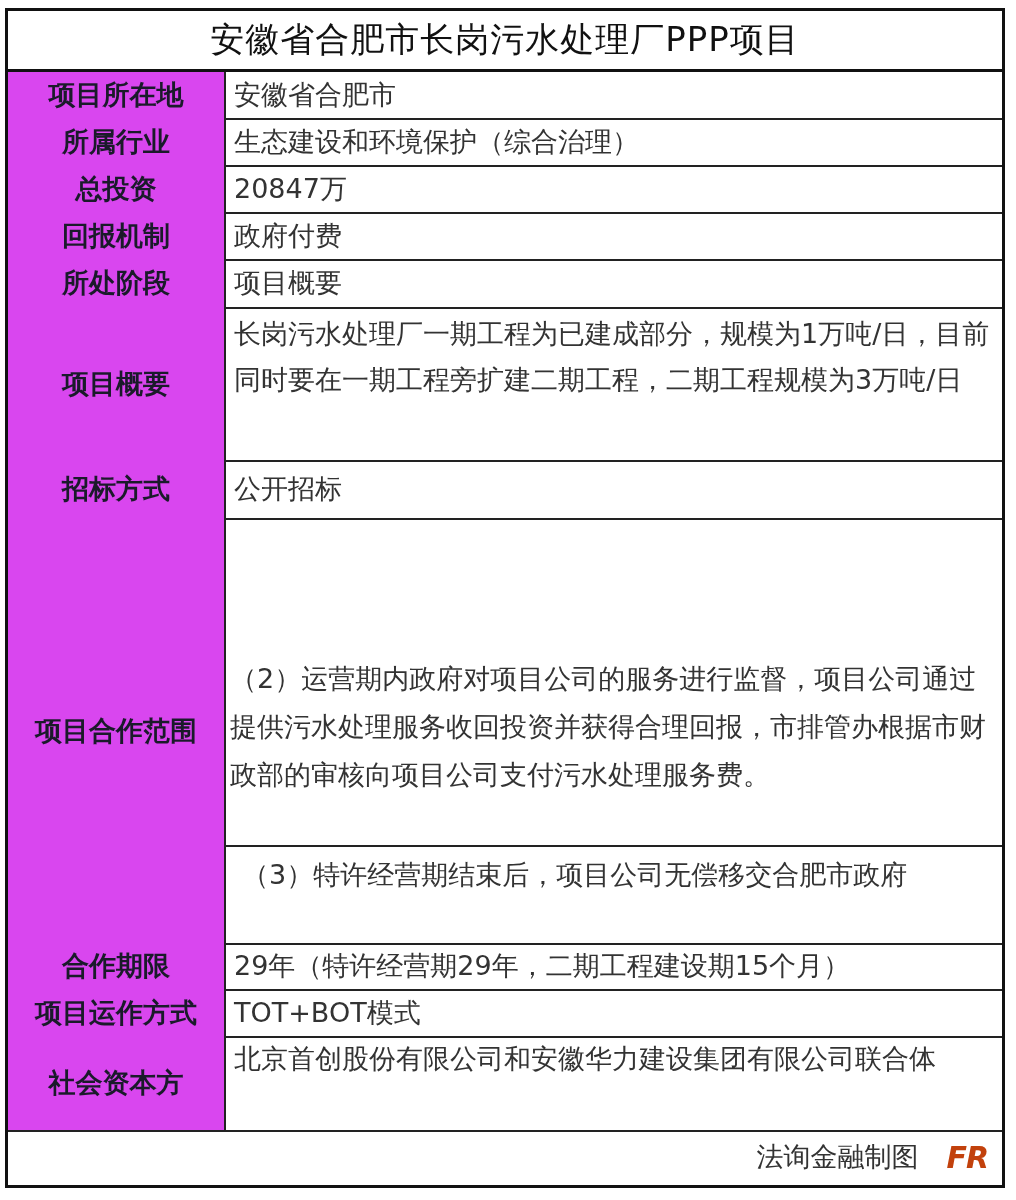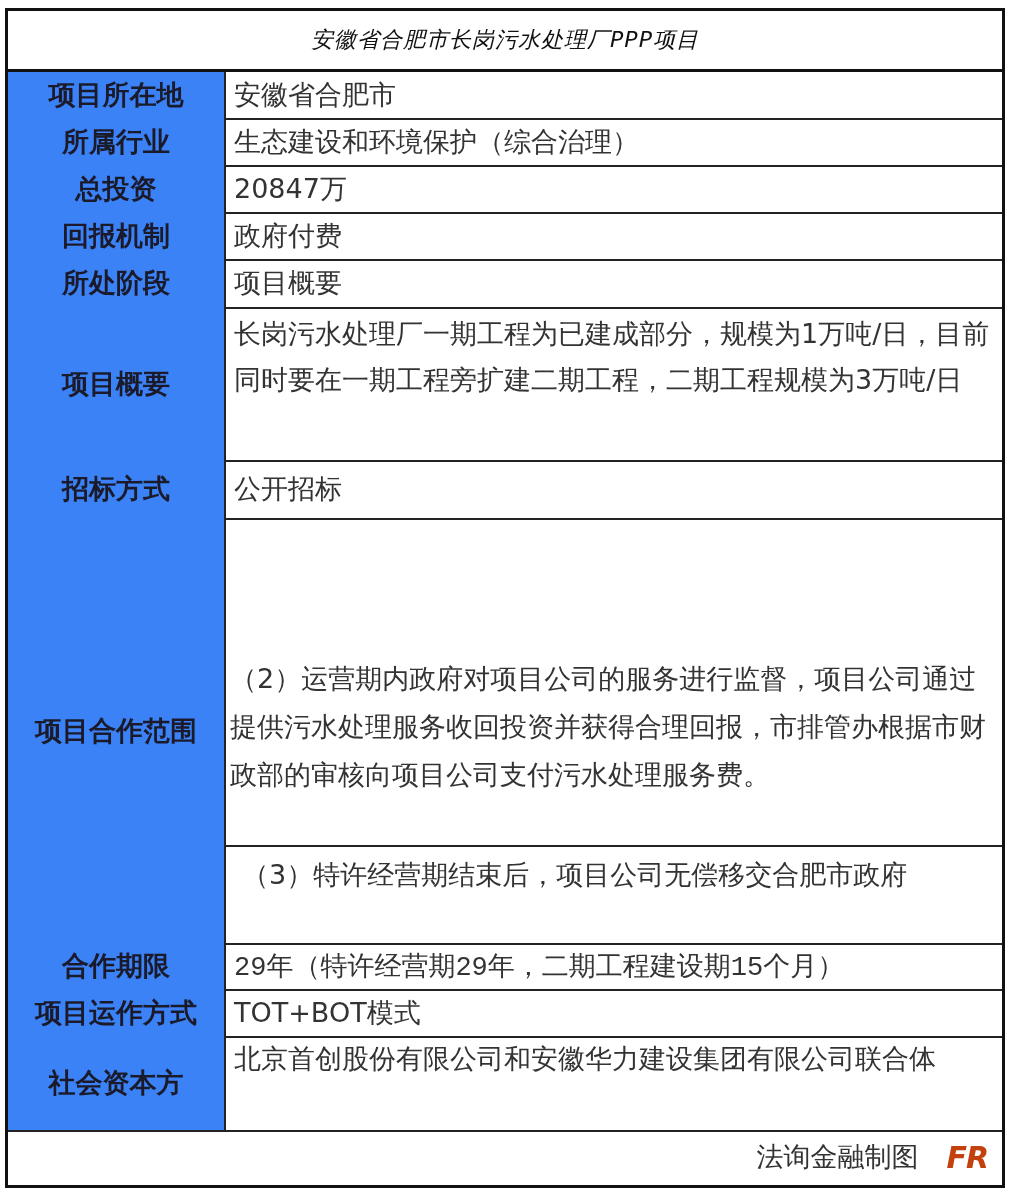--- a/index.html
+++ b/index.html
@@ -2,23 +2,23 @@
 <html><head>
 <meta charset="utf-8">
 <style>
   html, body { margin:0; padding:0; background:#ffffff; }
   body { width:1016px; height:1200px; position:relative; overflow:hidden;
          font-family:"DejaVu Sans","Liberation Sans",sans-serif; color:#222; }
   .frame { position:absolute; left:5px; top:8px; width:1000px; height:1180px;
            border:3px solid #111; box-sizing:border-box; background:#fff; }
   .title { position:absolute; left:0; top:0; right:0; height:58px;
            border-bottom:3px solid #111; display:flex; align-items:center; justify-content:center;
-           font-size:22px; color:#111; letter-spacing:1px;font-style:italic; }
+           font-size:34px; color:#111; letter-spacing:1px; }
   .row { position:absolute; left:0; right:0; border-bottom:2px solid #222; }
-  .lab { position:absolute; left:0; top:0; bottom:0; width:216px; background:#3b82f6;
+  .lab { position:absolute; left:0; top:0; bottom:0; width:216px; background:#d946ef;
          border-right:2px solid #222; display:flex; align-items:center; justify-content:center;
          font-weight:bold; font-size:27px; color:#1a1a2a; }
   .val { position:absolute; left:218px; right:0; top:0; bottom:0; font-size:27px;
          color:#333; padding:0 6px 0 8px; line-height:46px; box-sizing:border-box; }
   .val.one { display:flex; align-items:center; line-height:normal; }
   .sub { position:absolute; left:0; right:0; border-bottom:2px solid #222; padding:10px 8px 0 8px;
          box-sizing:border-box; line-height:48px; font-size:27px; color:#333; }
   .sub:last-child { border-bottom:none; }
   .footer { position:absolute; left:0; right:0; bottom:0; height:56px;
             display:flex; align-items:center; justify-content:flex-end; padding-right:14px;gap:14px; }
@@ -60,21 +60,21 @@
     <div class="lab">招标方式</div>
     <div class="val one">公开招标</div>
   </div>
   <div class="row" style="top:507px;height:425px;">
     <div class="lab">项目合作范围</div>
     <div class="val" style="padding:0;">
       <div class="sub" style="top:127px;height:202px;padding-left:4px;">（2）运营期内政府对项目公司的服务进行监督，项目公司通过提供污水处理服务收回投资并获得合理回报，市排管办根据市财政部的审核向项目公司支付污水处理服务费。</div>
       <div class="sub" style="top:329px;height:96px;padding-left:16px;padding-top:4px;">（3）特许经营期结束后，项目公司无偿移交合肥市政府</div>
     </div>
   </div>
-  <div class="row" style="top:932px;height:46px;font-family:Liberation Mono, monospace;">
+  <div class="row" style="top:932px;height:46px;">
     <div class="lab">合作期限</div>
     <div class="val one">29年（特许经营期29年，二期工程建设期15个月）</div>
   </div>
   <div class="row" style="top:978px;height:47px;">
     <div class="lab">项目运作方式</div>
     <div class="val one">TOT+BOT模式</div>
   </div>
   <div class="row" style="top:1025px;height:94px;border-bottom:2px solid #222;">
     <div class="lab">社会资本方</div>
     <div class="val" style="padding-top:0;">北京首创股份有限公司和安徽华力建设集团有限公司联合体</div>

